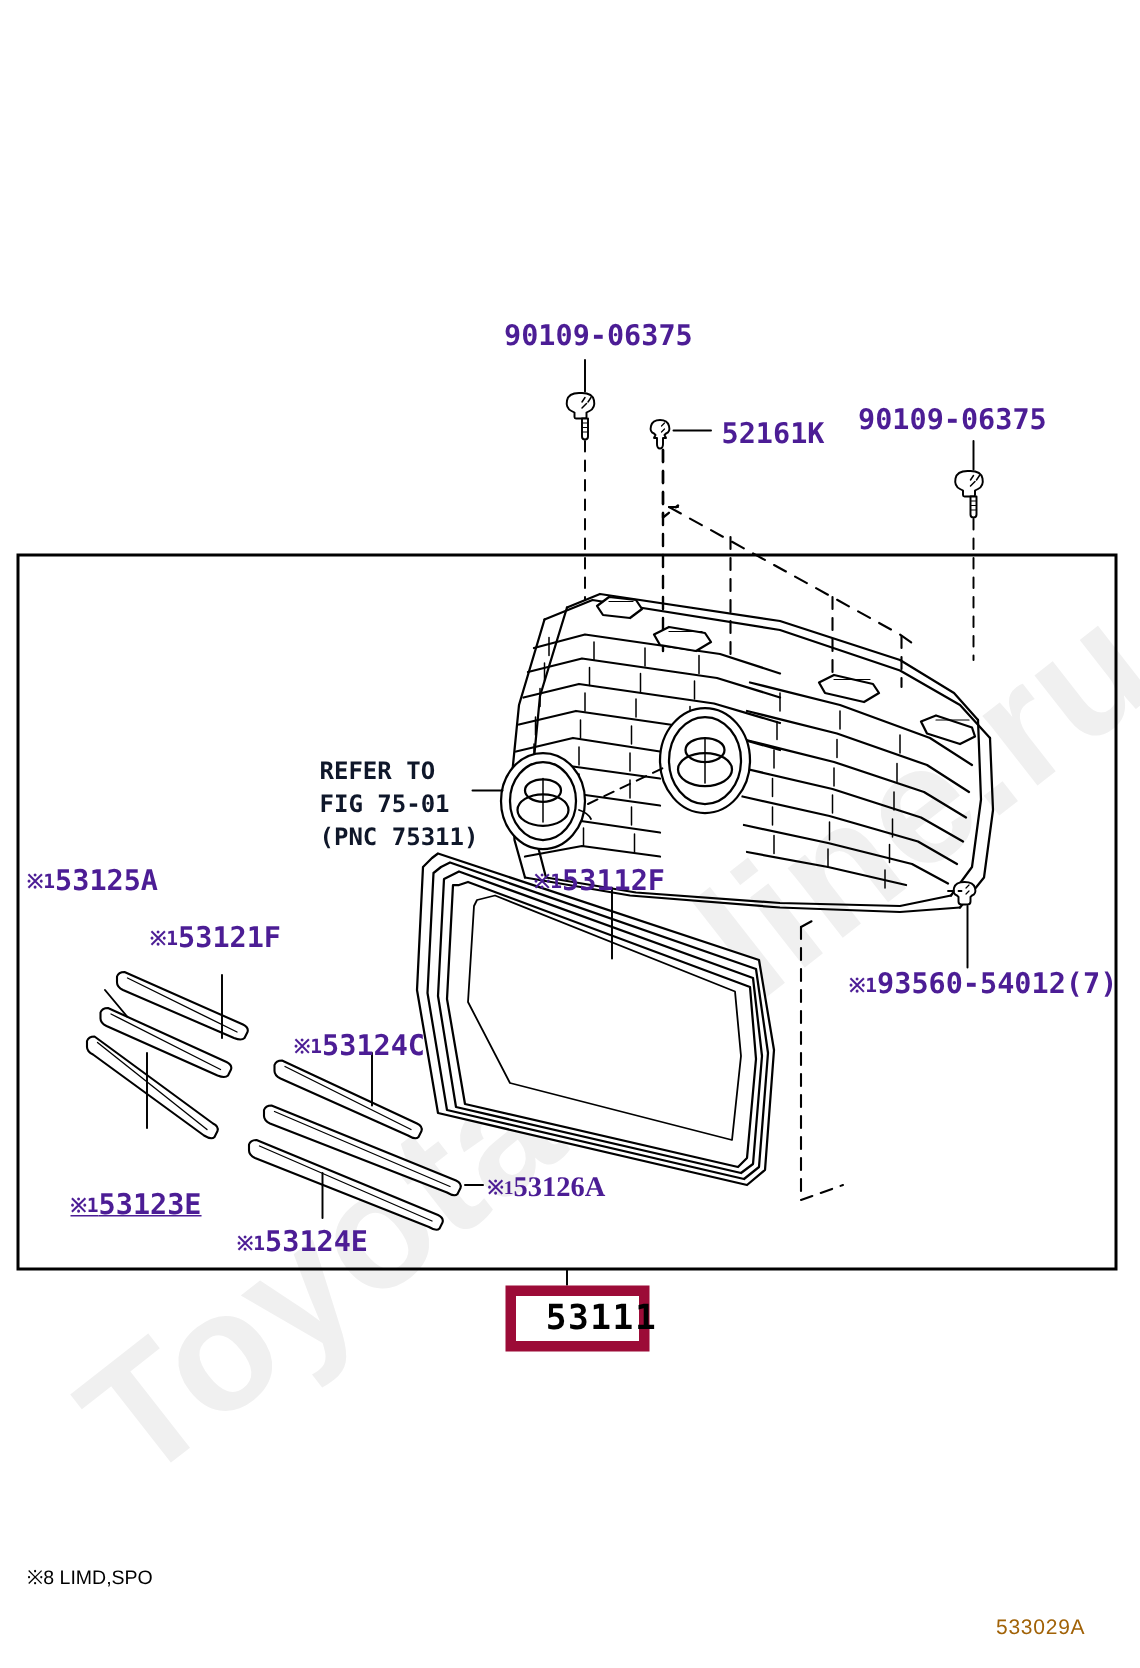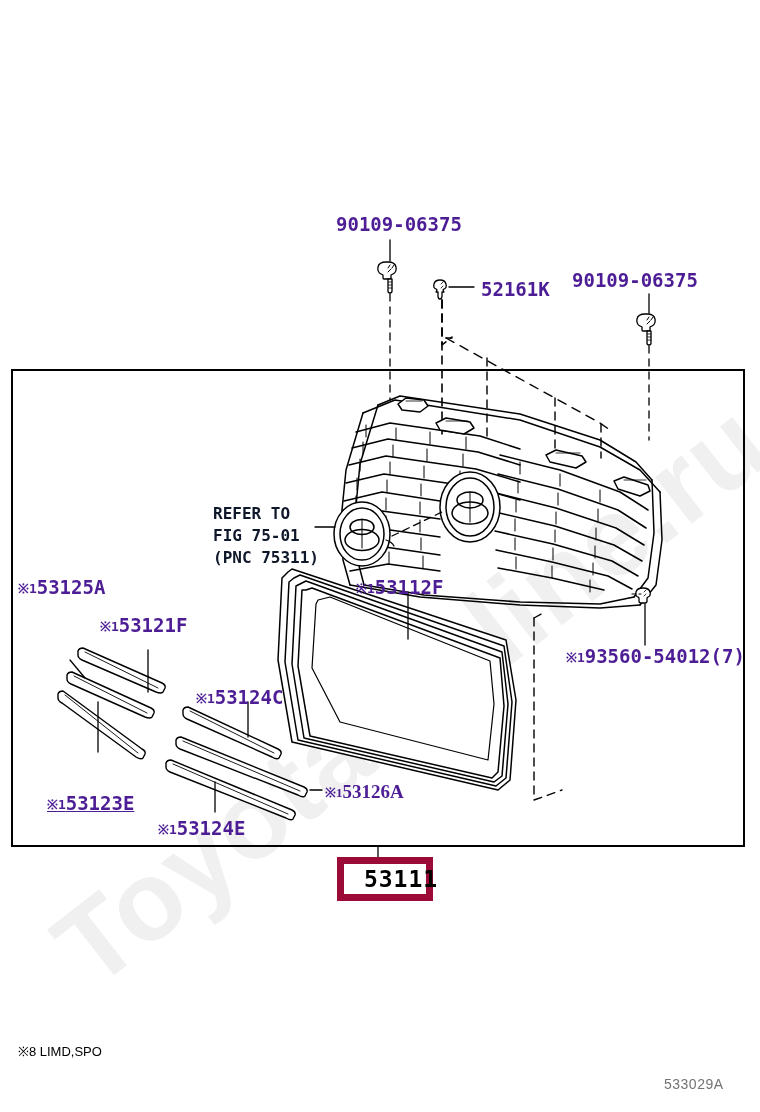--- a/index.html
+++ b/index.html
@@ -120,21 +120,21 @@
     color: #000;
     white-space: nowrap;
   }
   .diagram-id {
     position: absolute;
     left: 664px;
     top: 1076px;
     z-index: 6;
     font-family: "Liberation Sans", sans-serif;
     font-size: 14px;
-    color: #737373;
+    color: #a16207;
     letter-spacing: 0.5px;
   }
 </style>
 </head>
 <body>
 
 <div id="page">
 
   <div class="watermark">
     <div class="wm-text wm-a">ToyotaOnline.ru</div>

